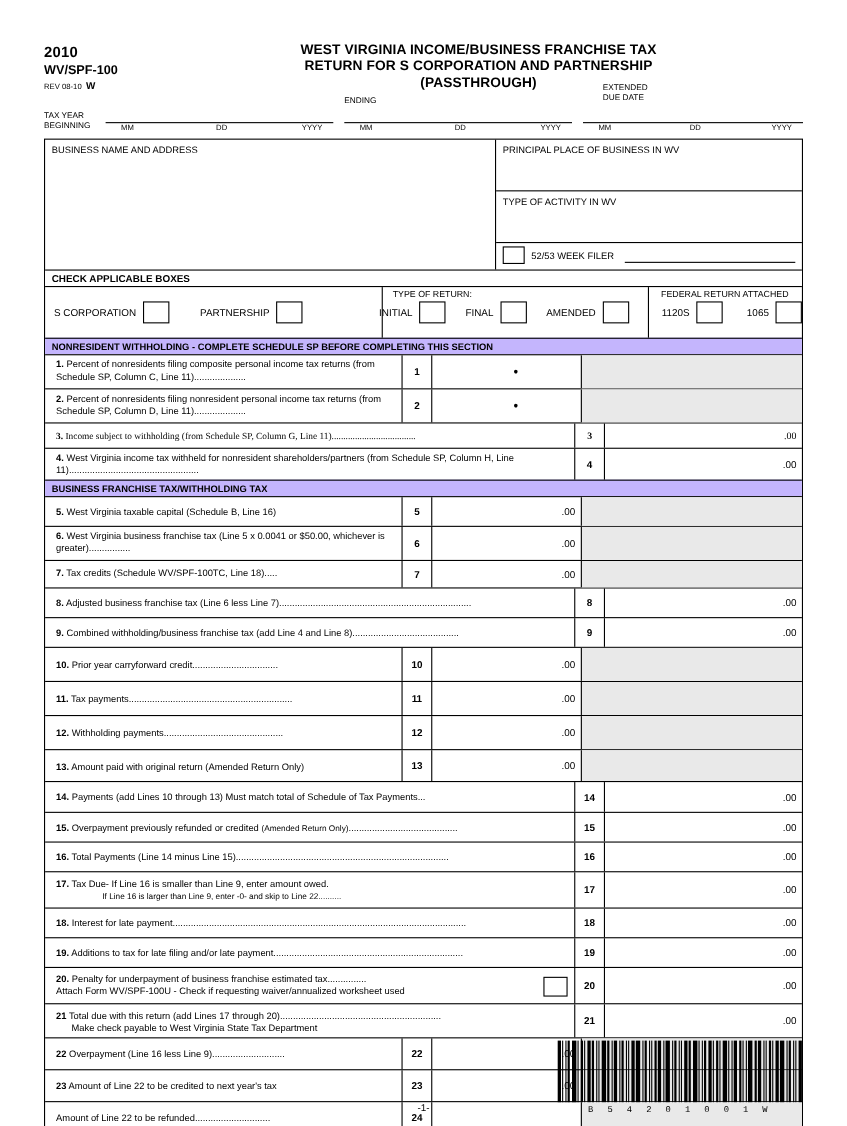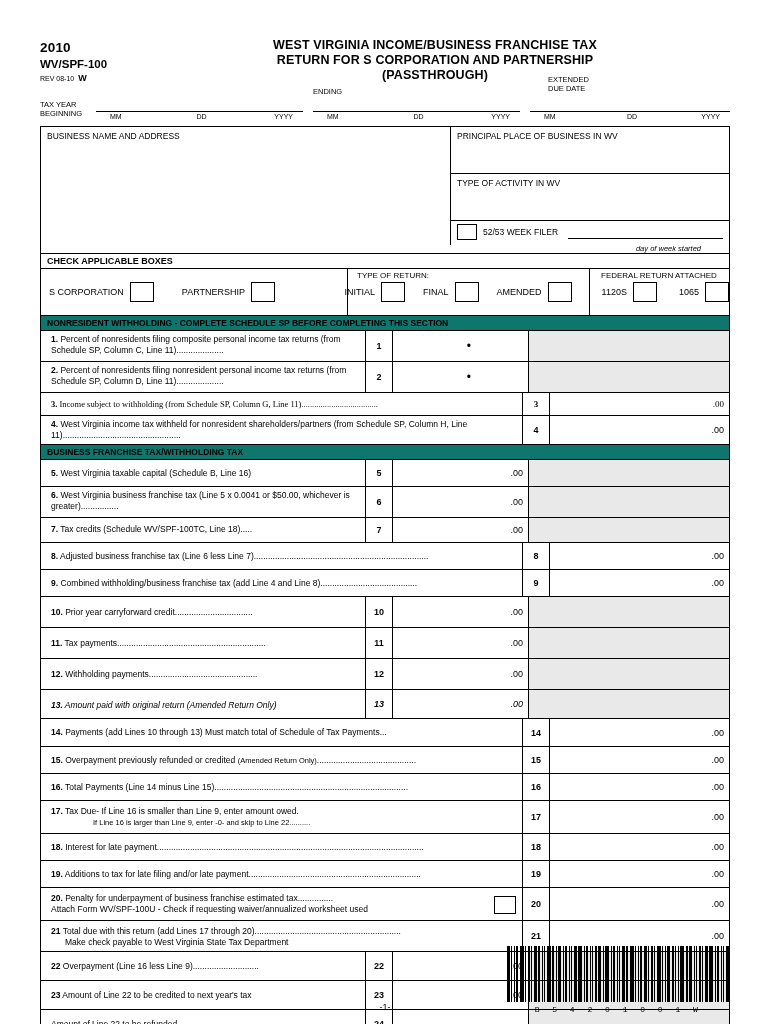--- a/index.html
+++ b/index.html
@@ -49,21 +49,21 @@
 
   
   .band{background:#fff;border-top:1px solid #000;font-size:9px;font-weight:bold;padding:2px 6px;}
   .chk-row{display:flex;align-items:center;height:46px;border-top:1px solid #000;position:relative;text-align:center;}
   .chk-item{display:flex;align-items:center;font-size:9px;padding-left:8px;}
   .chk-item .bx{width:22px;height:18px;border:1px solid #000;margin-left:6px;}
   .vline{position:absolute;top:0;bottom:0;border-left:1px solid #000;}
   .subhdr{position:absolute;top:2px;font-size:8px;}
 
   
-  .sect{border-top:1px solid #000;background:#0f766e;font-size:8.5px;font-weight:bold;padding:2px 6px;}
+  .sect{border-top:1px solid #000;background:#c4b5fd;font-size:8.5px;font-weight:bold;padding:2px 6px;}
 
   
   .rowwrap{border-top:1px solid #000;}
   .row{display:flex;align-items:stretch;min-height:24px;}
   .desc{flex:1;font-size:8.5px;padding:3px 4px 2px 10px;line-height:11px;}
   .desc b{font-weight:bold;}
   .num{width:26px;flex:0 0 26px;border-left:1px solid #000;border-right:1px solid #000;font-size:9px;font-weight:bold;display:flex;align-items:center;justify-content:center;}
   .amt{width:130px;flex:0 0 130px;display:flex;align-items:center;justify-content:flex-end;font-size:9px;padding-right:5px;}
   .amt .dot{margin-right:52px;font-size:12px;}
   .right-pad{width:200px;flex:0 0 200px;border-left:1px solid #000;background:#e9e9e9;}
@@ -151,21 +151,20 @@
         </div>
         <div class="cell c3" style="border-bottom:none;">
           <div class="wk">
             <div class="bx"></div>
             <div class="txt">52/53 WEEK FILER</div>
             <div class="ln"></div>
           </div>
         </div>
       </div>
     </div>
-    <div class="wkfoot">day of week started</div>
 
     <div class="band">CHECK  APPLICABLE  BOXES</div>
     <div class="chk-row">
       <div class="subhdr" style="left:316px;">TYPE OF RETURN:</div>
       <div class="subhdr" style="left:560px;">FEDERAL  RETURN  ATTACHED</div>
       <div class="vline" style="left:306px;"></div>
       <div class="vline" style="left:548px;"></div>
 
       <div class="chk-item" style="width:140px;">
         <span>S CORPORATION</span>
@@ -317,21 +316,21 @@
       <div class="row" style="min-height:30px;">
         <div class="desc" style="padding-top:10px;"><b>12.</b>  Withholding  payments..............................................</div>
         <div class="num">12</div>
         <div class="amt">
             <span>.00</span>
           </div>
         <div class="right-pad grey"></div>
       </div>
     </div>
     <div class="rowwrap">
-      <div class="row" style="min-height:28px;font-style:italic;">
+      <div class="row" style="min-height:28px;">
         <div class="desc" style="padding-top:10px;"><b>13.</b> Amount paid with original return (Amended Return Only)</div>
         <div class="num">13</div>
         <div class="amt">
             <span>.00</span>
           </div>
         <div class="right-pad grey"></div>
       </div>
     </div>
 
     <div class="rowwrap">

